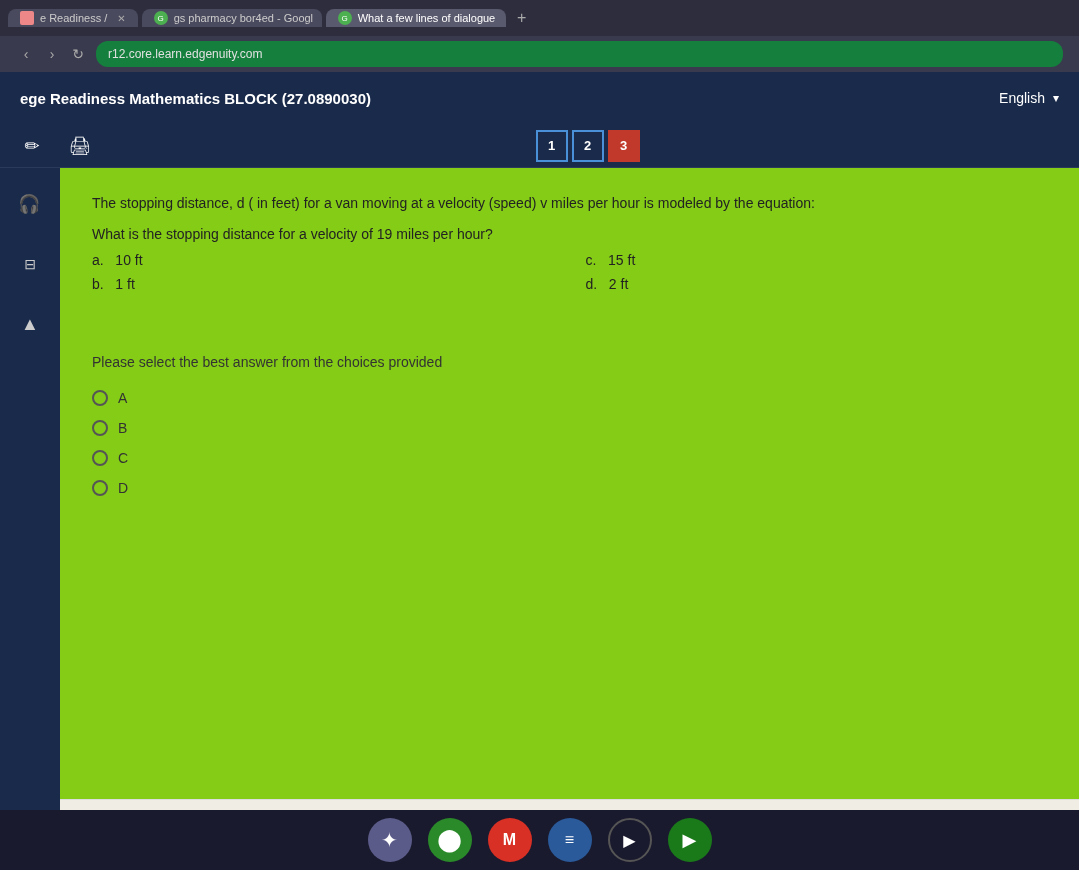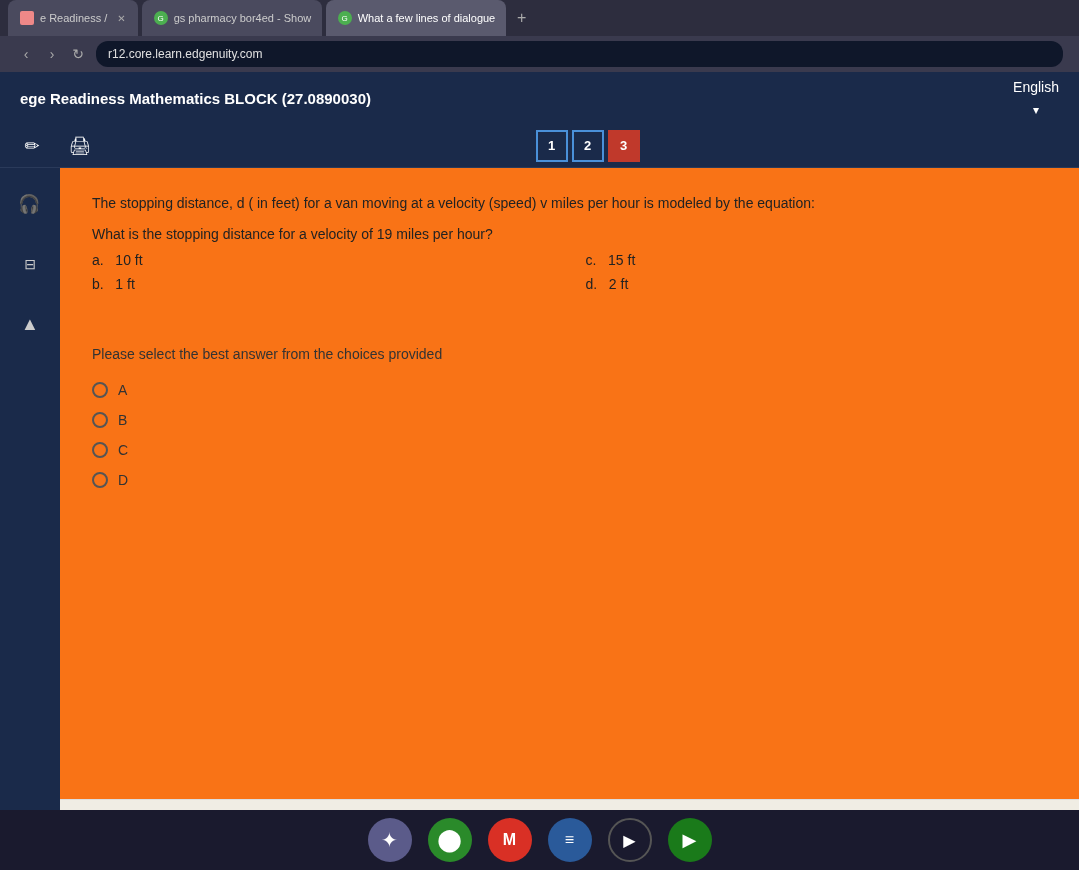--- a/index.html
+++ b/index.html
@@ -18,21 +18,21 @@
       height: 36px;
       padding: 0 8px;
       gap: 4px;
     }
     .tab {
       display: flex;
       align-items: center;
       background: #4a4a5e;
       border-radius: 8px 8px 0 0;
       padding: 0 12px;
-      height: 36px;
+      height: 18px;
       font-size: 11px;
       color: #ccc;
       gap: 6px;
       max-width: 180px;
       white-space: nowrap;
       overflow: hidden;
       text-overflow: ellipsis;
     }
     .tab.active {
       background: #5a5a6e;
@@ -84,21 +84,21 @@
       height: 20px;
       display: flex;
       align-items: center;
       justify-content: center;
       color: #aaa;
       font-size: 14px;
       cursor: pointer;
     }
     .address-input {
       flex: 1;
-      background: #0f172a;
+      background: #15803d;
       border-radius: 12px;
       height: 26px;
       padding: 0 12px;
       color: #e0e0e0;
       font-size: 12px;
       display: flex;
       align-items: center;
     }
 
     
@@ -114,21 +114,20 @@
       color: #ffffff;
       font-size: 15px;
       font-weight: bold;
     }
     .top-bar-right {
       display: flex;
       align-items: center;
       gap: 8px;
       color: #fff;
       font-size: 14px;
-      flex-direction: column;
     }
     .dropdown-arrow {
       color: #fff;
       font-size: 12px;
     }
 
     
     .toolbar {
       background: #1a2a4a;
       height: 44px;
@@ -188,21 +187,21 @@
       align-items: center;
       justify-content: center;
       color: #ccc;
       cursor: pointer;
       font-size: 18px;
     }
 
     
     .question-panel {
       flex: 1;
-      background: #f97316;
+      background: #84cc16;
       padding: 24px 32px;
       overflow-y: auto;
       display: flex;
       flex-direction: column;
     }
     .question-text {
       font-size: 14px;
       color: #222;
       line-height: 1.6;
       margin-bottom: 12px;
@@ -216,21 +215,21 @@
     }
     .question-prompt {
       font-size: 14px;
       color: #222;
       margin-bottom: 8px;
     }
     .answer-choices {
       display: grid;
       grid-template-columns: 1fr 1fr;
       gap: 4px 32px;
-      margin-bottom: 20px;
+      margin-bottom: 28px;
     }
     .answer-choice {
       font-size: 14px;
       color: #222;
       padding: 2px 0;
     }
     .select-prompt {
       font-size: 14px;
       color: #333;
       margin: 32px 0 20px 0;
@@ -366,21 +365,21 @@
 <div class="wrapper">
 
   <div class="tab-bar">
     <div class="tab">
       <span style="width:14px;height:14px;background:#e88;border-radius:2px;flex-shrink:0;display:inline-block;"></span>
       <span>e Readiness /</span>
       <span class="tab-close">✕</span>
     </div>
     <div class="tab">
       <span class="tab-icon green" style="font-size:8px;color:#fff;">G</span>
-      <span>gs pharmacy bor4ed - Show</span>
+      <span>gs pharmacy bor4ed - Googl</span>
 
     </div>
     <div class="tab active">
       <span class="tab-icon green" style="font-size:8px;color:#fff;">G</span>
       <span>What a few lines of dialogue</span>
       <span class="tab-close">✕</span>
     </div>
     <div class="tab-new">+</div>
   </div>
 

